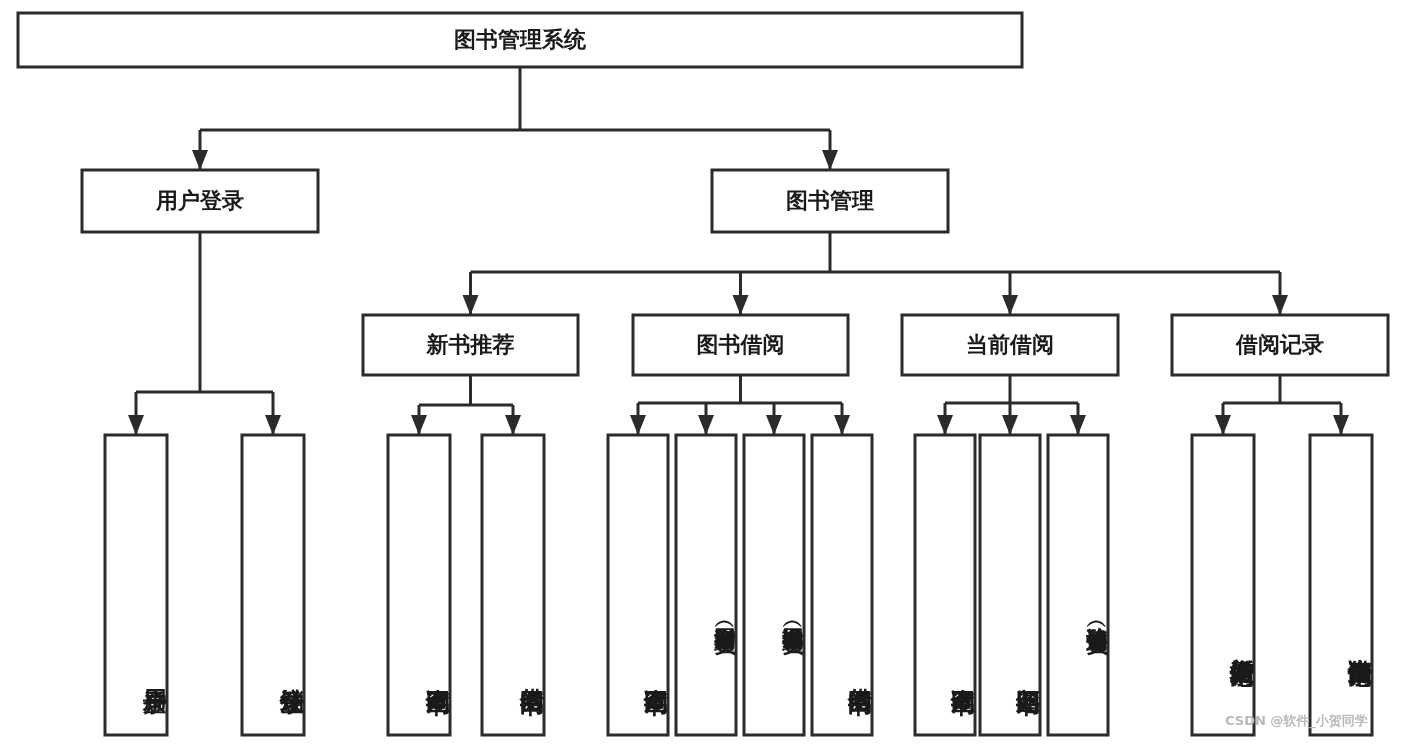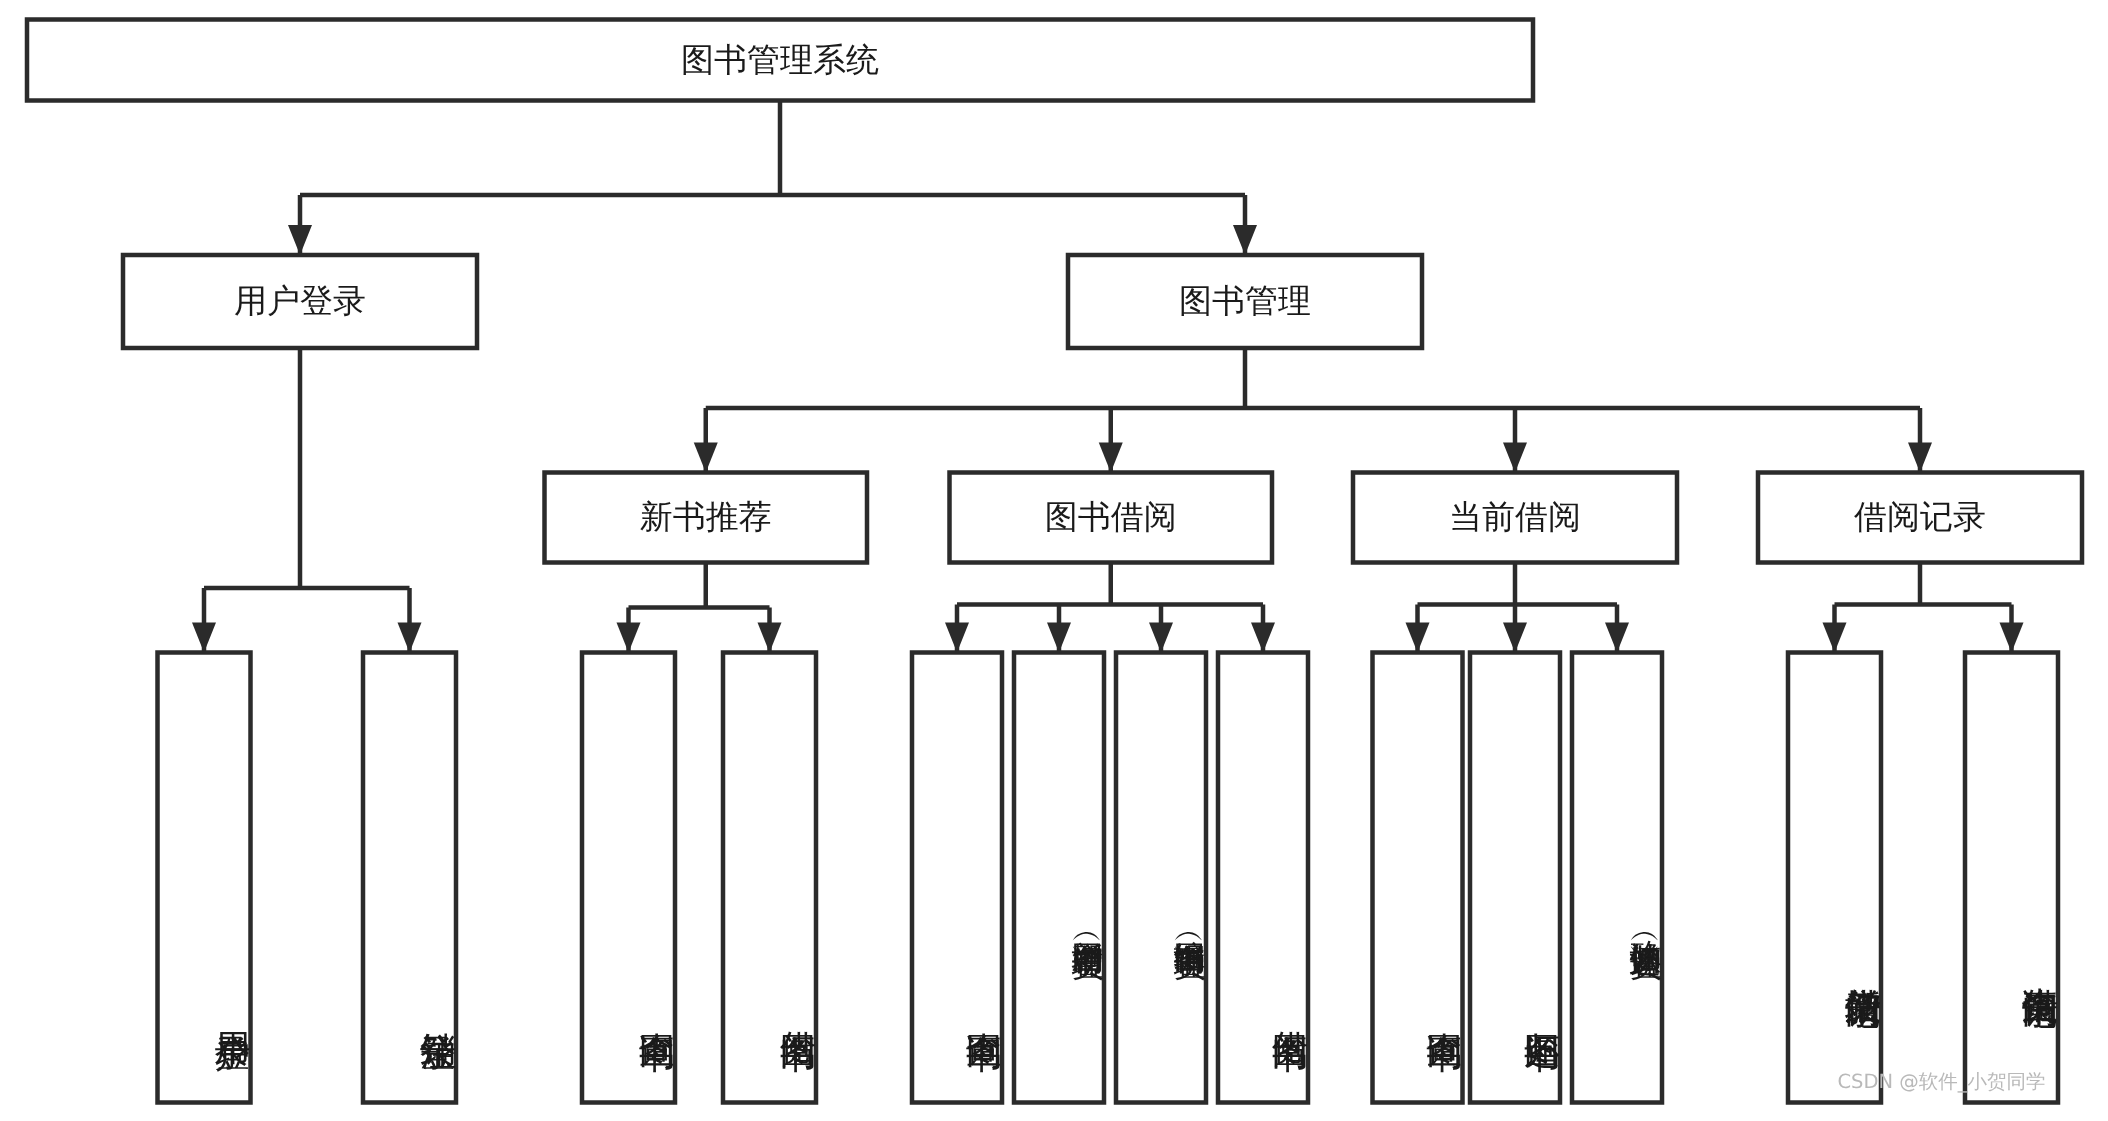--- a/index.html
+++ b/index.html
@@ -13,20 +13,21 @@
     font-family: "DejaVu Sans", "Liberation Sans", sans-serif;
     overflow: hidden;
     position: relative;
   }
   #diagram-root {
     position: absolute;
     left: 0;
     top: 0;
     width: 1275px;
     height: 747px;
+    font-weight: bold;
   }
   .node-box {
     fill: #ffffff;
     stroke: #2b2b2b;
     stroke-width: 3;
   }
   .node-label-h {
     font-family: "DejaVu Sans", "Liberation Sans", sans-serif;
     font-size: 22px;
     fill: #1a1a1a;

